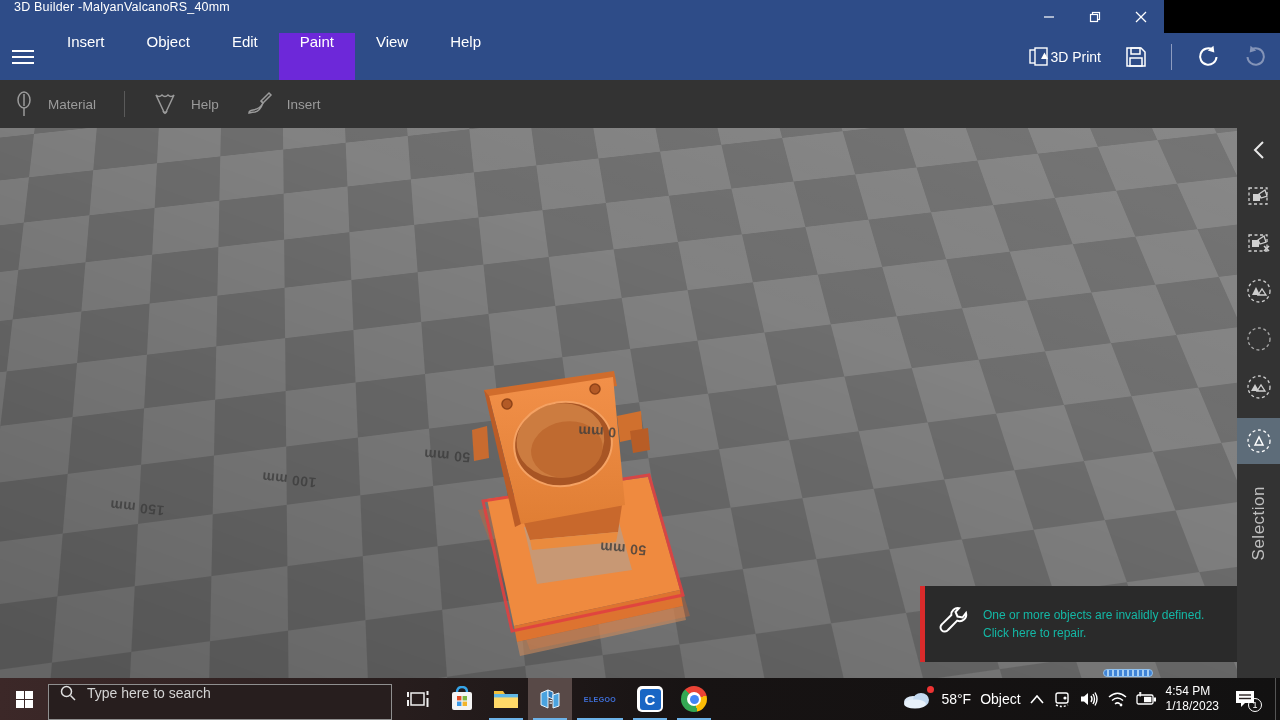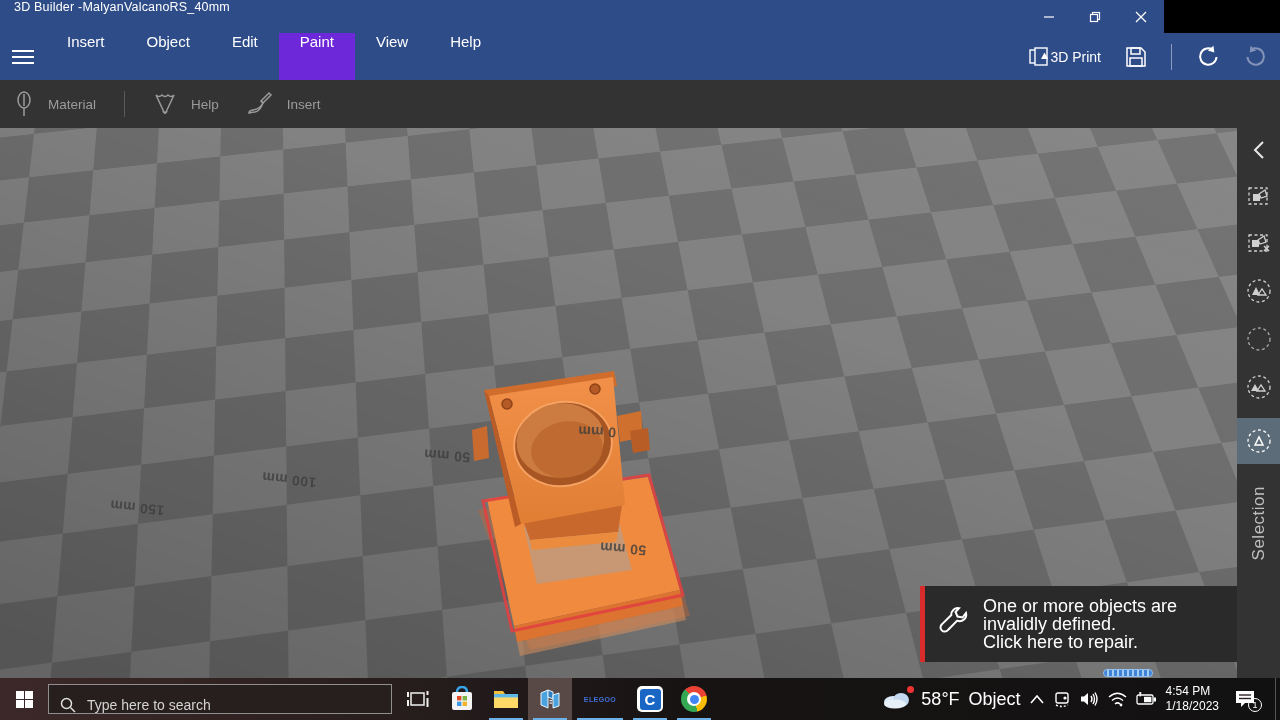--- a/index.html
+++ b/index.html
@@ -40,52 +40,52 @@
   .vp-shade { position:absolute; inset:0;
     background:linear-gradient(200deg, rgba(255,255,255,.05) 0%, rgba(0,0,0,0) 35%, rgba(0,0,0,.22) 95%); }
   .floor-label { position:absolute; color:#3d3d3d; font-size:14px; font-weight:600; letter-spacing:.4px;
     transform:translate(-50%,-50%) rotate(184deg); opacity:.8; white-space:nowrap; }
   .model-svg { position:absolute; left:420px; top:230px; }
 
   
   .toast { position:absolute; left:920px; top:458px; width:317px; height:76px; background:#2a2a2a;
     border-left:5px solid #d92b2b; display:flex; align-items:center; }
   .toast-icon { width:38px; margin:0 8px 0 12px; flex:0 0 auto; }
-  .toast-text { color:#ffffff; font-size:18px; line-height:18px; }
+  .toast-text { color:#14b8a6; font-size:12px; line-height:18px; }
 
   .blue-pill { position:absolute; left:1103px; top:541px; width:50px; height:8px; border-radius:4px;
     border:1px solid #8fc0ee;
     background:repeating-linear-gradient(90deg,#3f83d6 0 3px,#a6cef2 3px 5px); }
 
   
   .sidepanel { position:absolute; left:1237px; top:128px; width:43px; height:550px; background:#333333; }
   .sp-chevron { position:absolute; left:0; top:8px; width:43px; height:28px; display:flex; align-items:center; justify-content:center; }
   .sp-icon { position:absolute; left:0; width:43px; height:34px; display:flex; align-items:center; justify-content:center; }
   .sp-active-bg { position:absolute; left:0; top:290px; width:43px; height:46px; background:#5d6c79; }
   .sp-label { position:absolute; left:0; top:340px; width:43px; height:110px; display:flex; align-items:center; justify-content:center; }
   .sp-label span { writing-mode:vertical-rl; transform:rotate(180deg); color:#c0c0c0; font-size:17px; letter-spacing:.5px; }
 
   
   .taskbar { position:absolute; left:0; top:678px; width:1280px; height:42px;
     background:linear-gradient(90deg,#3c2828 0%,#342424 14%,#251c1c 34%,#171313 54%,#121111 100%);
     display:flex; align-items:center; }
   .start-btn { width:48px; height:42px; display:flex; align-items:center; justify-content:center; }
-  .search-box { position:absolute; left:48px; top:6px; width:344px; height:30px; background:#271e1e;
-    border:1px solid #8f8f8f; display:flex; align-items:flex-end; }
+  .search-box { position:absolute; left:48px; top:6px; width:344px; height:36px; background:#271e1e;
+    border:1px solid #8f8f8f; display:flex; align-items:flex-start; }
   .search-box input { flex:1; background:transparent; border:none; outline:none; color:#e0e0e0; font-size:14px;
     font-family:"Liberation Sans",sans-serif; }
   .search-box input::placeholder { color:#d4d4d4; }
   .search-icon-wrap { width:38px; display:flex; justify-content:center; }
   .tb-icons { position:absolute; left:396px; top:0; height:42px; display:flex; align-items:stretch; }
   .tb-cell { width:44px; height:42px; display:flex; align-items:center; justify-content:center; position:relative; }
   .tb-cell.active { background:#584947; }
   .tb-underline::after { content:""; position:absolute; left:5px; right:5px; bottom:0; height:2.5px; background:#6cb2e8; }
   .elegoo-txt { font-size:7px; font-weight:bold; color:#3f6fd8; letter-spacing:.4px; }
   .tray { position:absolute; right:0; top:0; height:42px; display:flex; align-items:center; gap:9px; padding-right:4px; color:#fff; }
-  .tray-temp { font-size:18px; color:#fff; white-space:nowrap; }
+  .tray-temp { font-size:14px; color:#fff; white-space:nowrap; }
   .tray-ico { display:flex; align-items:center; justify-content:center; }
   .clock { text-align:left; font-size:12px; line-height:15px; color:#fff; white-space:nowrap; }
   .notif-wrap { position:relative; width:34px; display:flex; justify-content:center; }
   .notif-badge { position:absolute; right:0; bottom:-4px; width:14px; height:14px; border-radius:50%;
     border:1px solid #fff; color:#fff; font-size:9px; display:flex; align-items:center; justify-content:center; background:transparent; }
   .desk-sliver { width:1px; height:42px; background:#555; margin-left:4px; }
   .cloud-wrap { position:relative; }
   .cloud-dot { position:absolute; right:-2px; top:-3px; width:7px; height:7px; border-radius:50%; background:#e33; }
 </style>
 </head>

